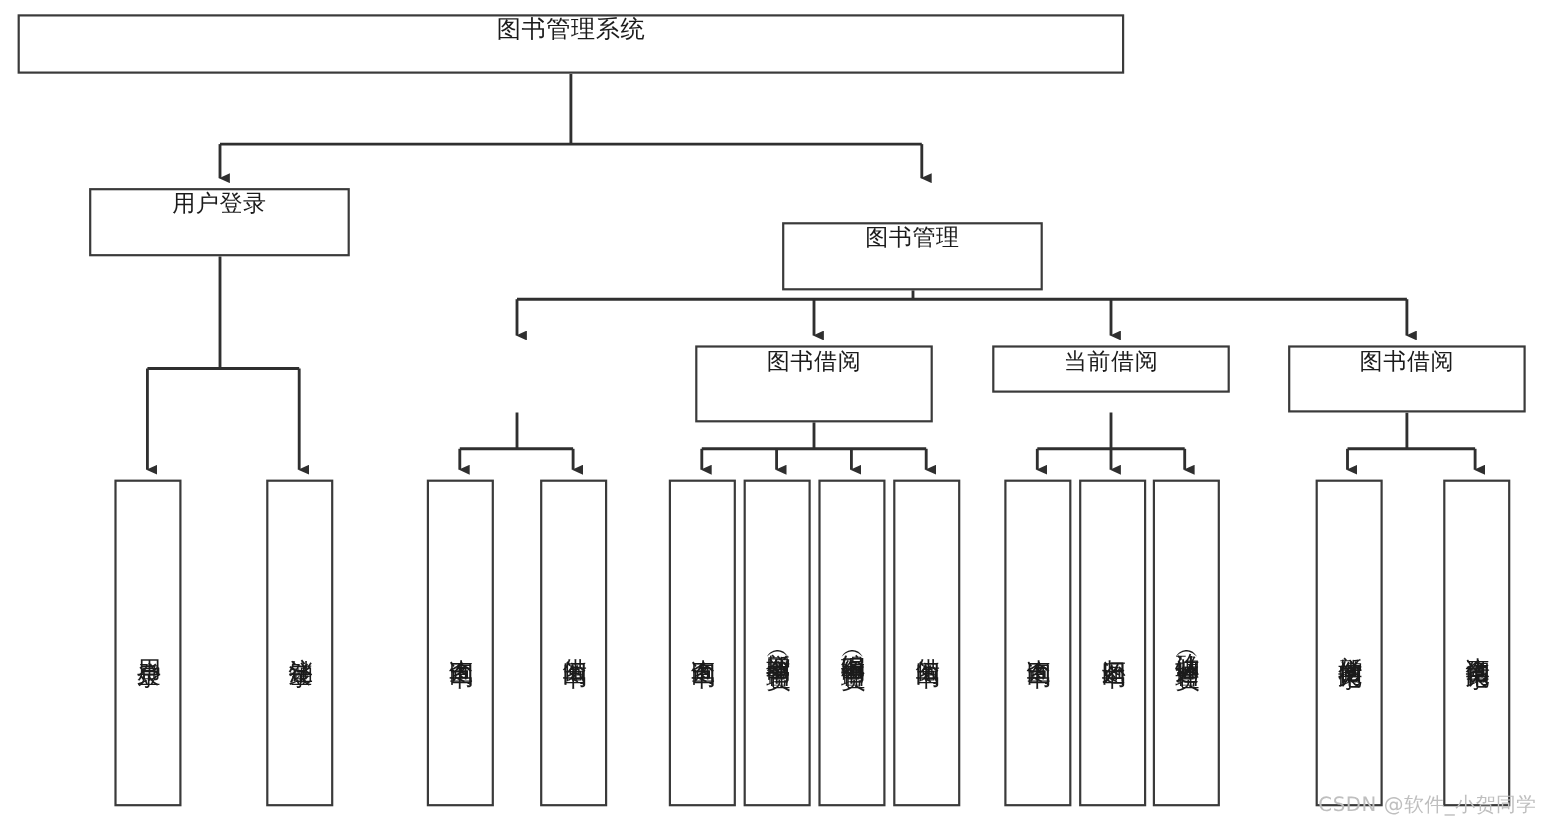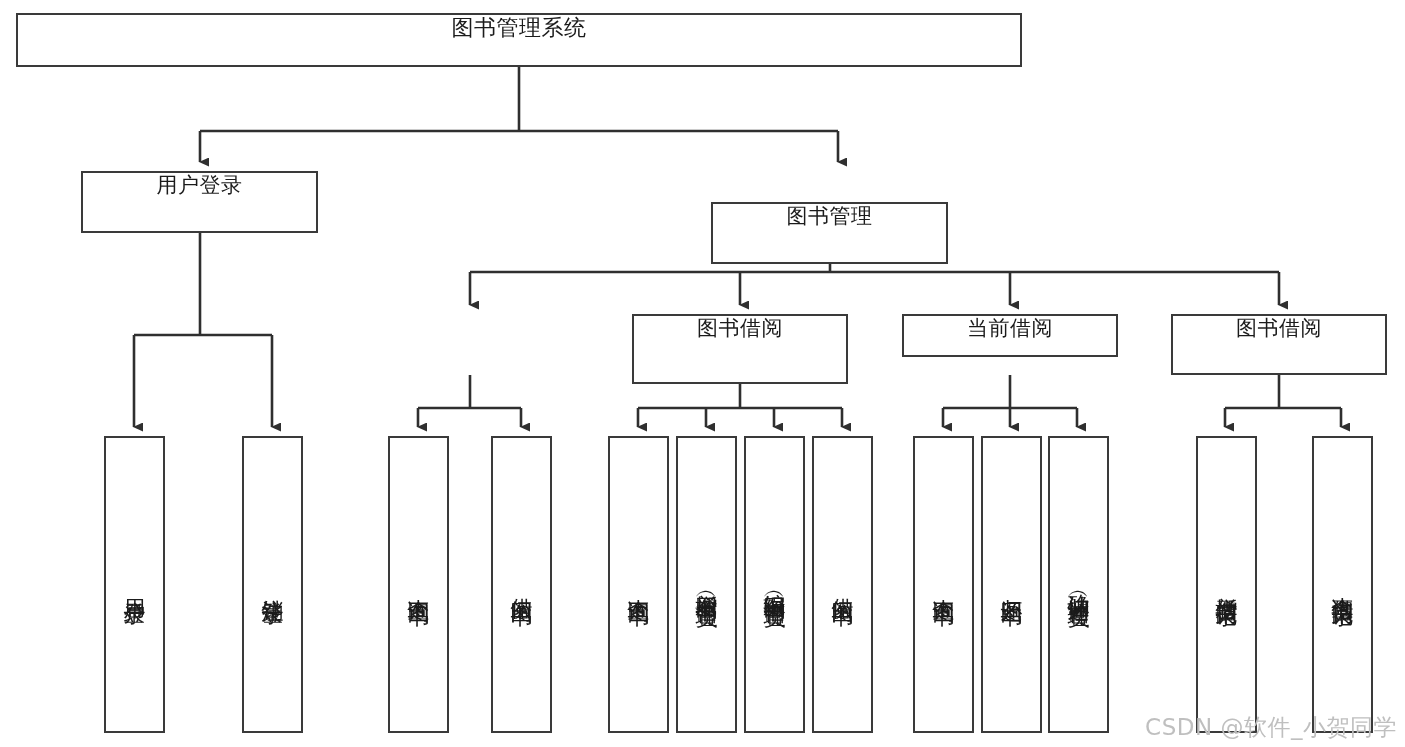--- a/index.html
+++ b/index.html
@@ -62,21 +62,21 @@
     font-size: 22px;
     line-height: 1.0;
     letter-spacing: 2px;
     white-space: nowrap;
     max-height: 100%;
   }
   #watermark {
     position: absolute;
     right: 8px;
     bottom: 4px;
-    font-size: 23px;
+    font-size: 18px;
     color: #bfbfbf;
     white-space: nowrap;
     letter-spacing: 0.5px;
     user-select: none;
   }
 </style>
 </head>
 <body>
 
 <div id="diagram-root">

